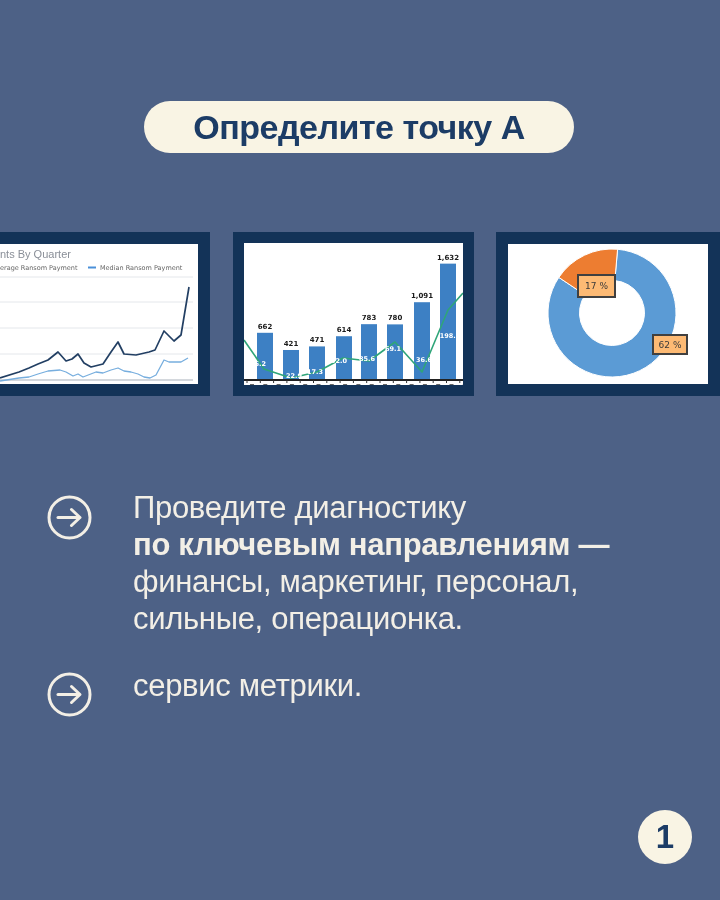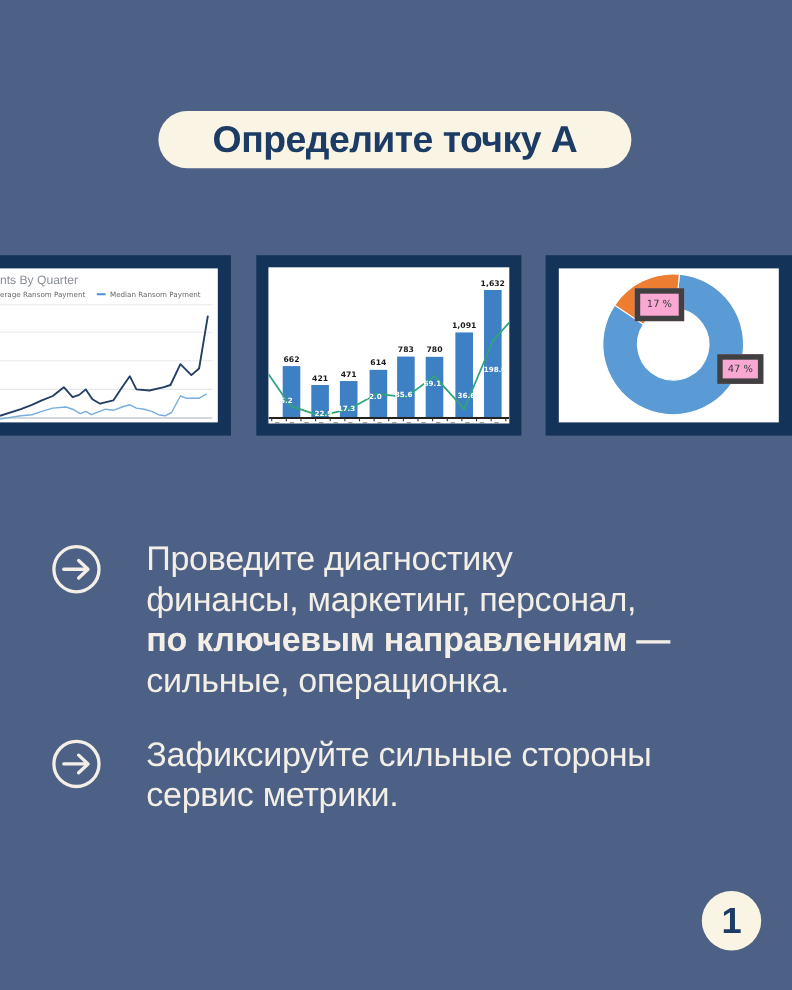--- a/index.html
+++ b/index.html
@@ -26,23 +26,23 @@
   .card .inner{position:absolute;background:#ffffff;overflow:hidden;}
   .card1{left:-130px;width:340px;}
   .card1 .inner{left:12px;top:12px;width:316px;height:140px;}
   .card2{left:233px;width:241px;}
   .card2 .inner{left:11px;top:11px;width:219px;height:142px;}
   .card3{left:496px;width:224px;}
   .card3 .inner{left:12px;top:12px;width:200px;height:140px;}
   .card svg{position:absolute;left:0;top:0;}
 
   .pie-label{
-    position:absolute;background:#f9a8d4;border:5px solid #404040;
+    position:absolute;background:#fdba74;border:2px solid #404040;
     color:#3a3a3a;font-size:9px;font-family:"DejaVu Sans",sans-serif;
-    display:flex;align-items:center;justify-content:center;
+    display:flex;align-items:center;justify-content:center;margin-top:12px;
   }
   #lbl17{left:69px;top:18px;width:35px;height:20px;}
   #lbl83{left:144px;top:78px;width:32px;height:17px;}
 
   
   .bullet{position:absolute;left:46px;display:flex;}
   .bullet .icon{width:47px;height:47px;flex:none;}
   .bullet .text{
     margin-left:40px;color:#f3efe6;font-size:31px;line-height:37px;
     letter-spacing:-0.3px;
@@ -153,46 +153,45 @@
     </div>
   </div>
 
   <div class="card card3">
     <div class="inner">
       <svg id="svg-donut" width="200" height="140" viewBox="0 0 200 140">
           <path d="M109.57796753585012 5.243539322128285 A64 64 0 1 1 50.81699396644299 33.39708060798049 L76.99300474858433 50.9203924962401 A32.5 32.5 0 1 0 106.83256163929889 36.62367231201827 Z" fill="#5b9bd5" stroke="#ffffff" stroke-width="1"></path>
           <path d="M50.81699396644299 33.39708060798049 A64 64 0 0 1 109.5779675358501 5.243539322128285 L106.83256163929889 36.62367231201827 A32.5 32.5 0 0 0 76.99300474858433 50.9203924962401 Z" fill="#ed7d31" stroke="#ffffff" stroke-width="1"></path>
         </svg>
       <div class="pie-label" id="lbl17">17 %</div>
-      <div class="pie-label" id="lbl83">47 %</div>
+      <div class="pie-label" id="lbl83">62 %</div>
     </div>
   </div>
 
   <div class="bullet bullet1">
     <svg class="icon" viewBox="0 0 47 47">
       <circle cx="23.5" cy="23.5" r="20.5" fill="none" stroke="#f3efe6" stroke-width="3"></circle>
       <line x1="12" y1="23.5" x2="33" y2="23.5" stroke="#f3efe6" stroke-width="3" stroke-linecap="round"></line>
       <path d="M25.5 15.5 L34 23.5 L25.5 31.5" fill="none" stroke="#f3efe6" stroke-width="3" stroke-linecap="round" stroke-linejoin="round"></path>
     </svg>
     <div class="text" id="bullet-text-0">
         <div class="line">Проведите диагностику</div>
+        <div class="line bold">по ключевым направлениям —</div>
         <div class="line">финансы, маркетинг, персонал,</div>
-        <div class="line bold">по ключевым направлениям —</div>
         <div class="line">сильные, операционка.</div>
       </div>
   </div>
 
   <div class="bullet bullet2">
     <svg class="icon" viewBox="0 0 47 47">
       <circle cx="23.5" cy="23.5" r="20.5" fill="none" stroke="#f3efe6" stroke-width="3"></circle>
       <line x1="12" y1="23.5" x2="33" y2="23.5" stroke="#f3efe6" stroke-width="3" stroke-linecap="round"></line>
       <path d="M25.5 15.5 L34 23.5 L25.5 31.5" fill="none" stroke="#f3efe6" stroke-width="3" stroke-linecap="round" stroke-linejoin="round"></path>
     </svg>
     <div class="text" id="bullet-text-1">
-        <div class="line">Зафиксируйте сильные стороны</div>
         <div class="line">сервис метрики.</div>
       </div>
   </div>
 
   <div class="page-circle">
     <span>1</span>
   </div>
 
 </div>
 

